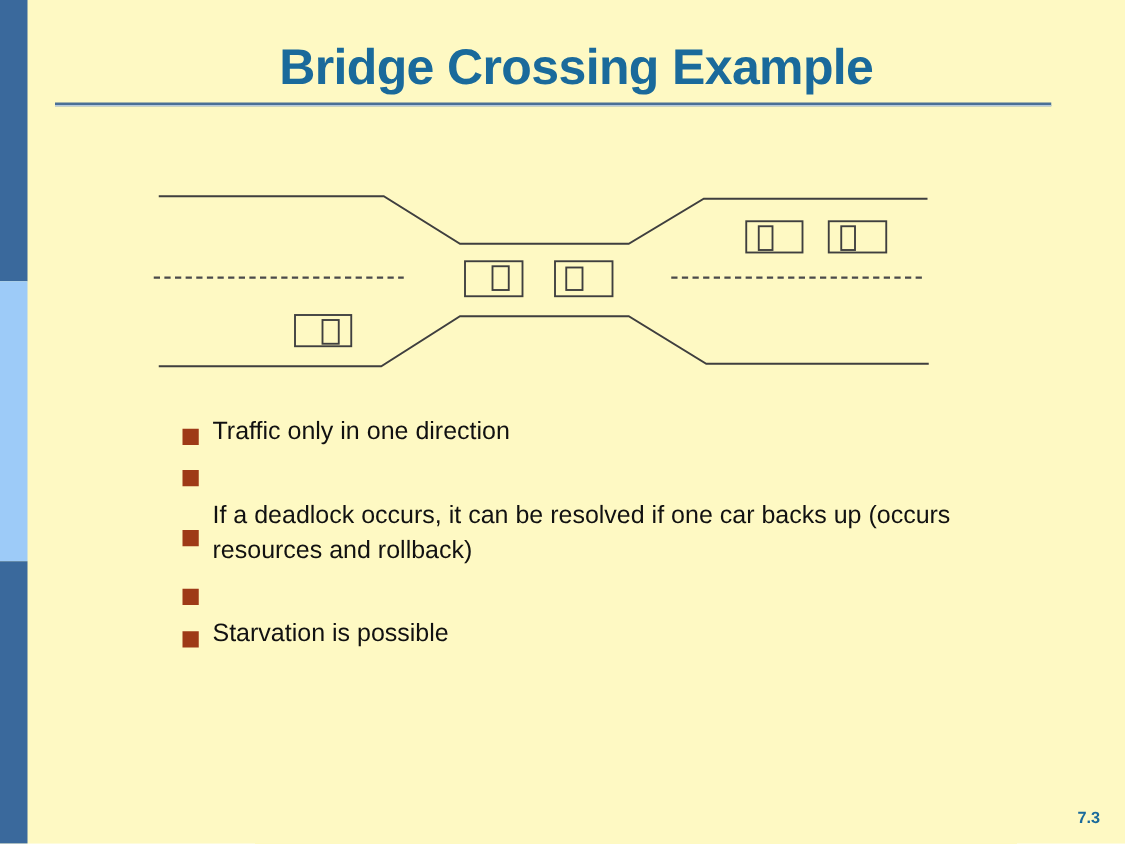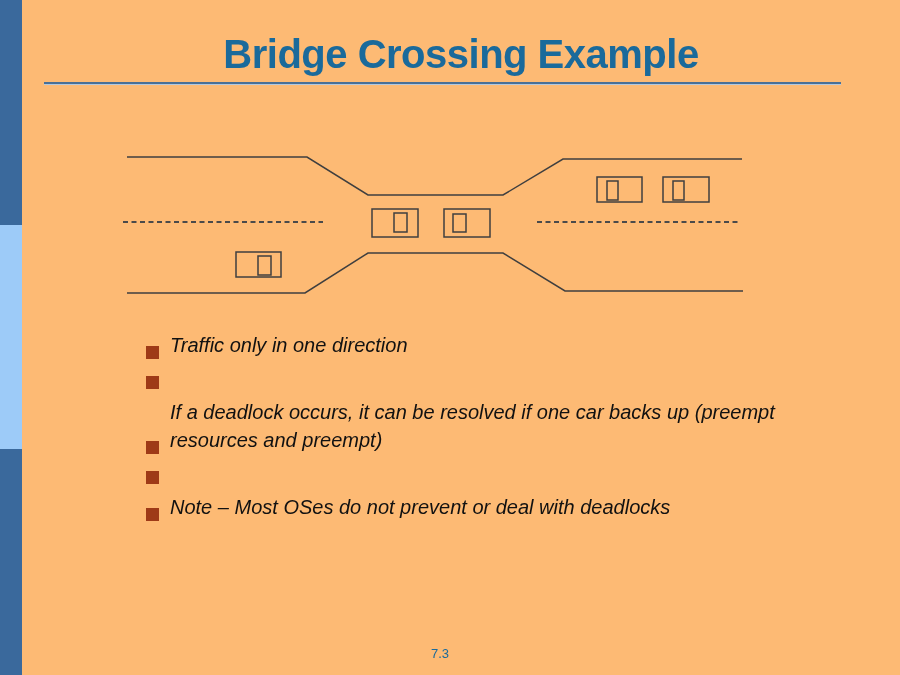--- a/index.html
+++ b/index.html
@@ -5,21 +5,21 @@
   html, body {
     margin: 0;
     padding: 0;
     background: #ffffff;
     font-family: "Liberation Sans", sans-serif;
   }
   .slide {
     position: relative;
     width: 900px;
     height: 675px;
-    background: #fdba74;
+    background: #fef9c3;
     overflow: hidden;
   }
   
   .bar { position: absolute; left: 0; width: 22px; }
   .bar-top    { top: 0;    height: 225px; }
   .bar-mid    { top: 225px; height: 224px; }
   .bar-bottom { top: 449px; height: 226px; }
 
   
   .title {
@@ -49,42 +49,41 @@
   
   .bullets {
     position: absolute;
     top: 331px; left: 146px;
     width: 655px;
     list-style: none;
     margin: 0; padding: 0;
   }
   .bullets li {
     display: flex;
-    align-items: flex-end;
+    align-items: center;
     margin-bottom: 9px;
-    font-style: italic;
   }
   .bullet-square {
     flex: 0 0 13px;
     width: 13px; height: 13px;
     margin: 8px 11px 0 0;
   }
   .bullet-text {
     font-size: 20px;
     line-height: 28px;
     color: #111111;
   }
 
   
   .slide-number {
     position: absolute;
     top: 646px; left: 0; right: 20px;
-    text-align: center;
+    text-align: right;
     font-size: 13px;
-    font-weight: normal;
+    font-weight: bold;
   }
 </style>
 </head>
 <body>
 
 <div class="slide">
 
   <div class="bar bar-top" style="background:#3a699c"></div>
   <div class="bar bar-mid" style="background:#9dcbf8"></div>
   <div class="bar bar-bottom" style="background:#3a699c"></div>
@@ -127,26 +126,26 @@
   <ul class="bullets">
     <li>
       <span class="bullet-square" style="background:#9e3a17"></span>
       <span class="bullet-text">Traffic only in one direction</span>
     </li>
     <li>
       <span class="bullet-square" style="background:#9e3a17"></span>
     </li>
     <li>
       <span class="bullet-square" style="background:#9e3a17"></span>
-      <span class="bullet-text">If a deadlock occurs, it can be resolved if one car backs up (preempt resources and preempt)</span>
+      <span class="bullet-text">If a deadlock occurs, it can be resolved if one car backs up (occurs resources and rollback)</span>
     </li>
     <li>
       <span class="bullet-square" style="background:#9e3a17"></span>
     </li>
     <li>
       <span class="bullet-square" style="background:#9e3a17"></span>
-      <span class="bullet-text">Note – Most OSes do not prevent or deal with deadlocks</span>
+      <span class="bullet-text">Starvation is possible</span>
     </li>
   </ul>
 
   <div class="slide-number" style="color:#1a6a9b">7.3</div>
 
 </div>
 
 </body></html>

